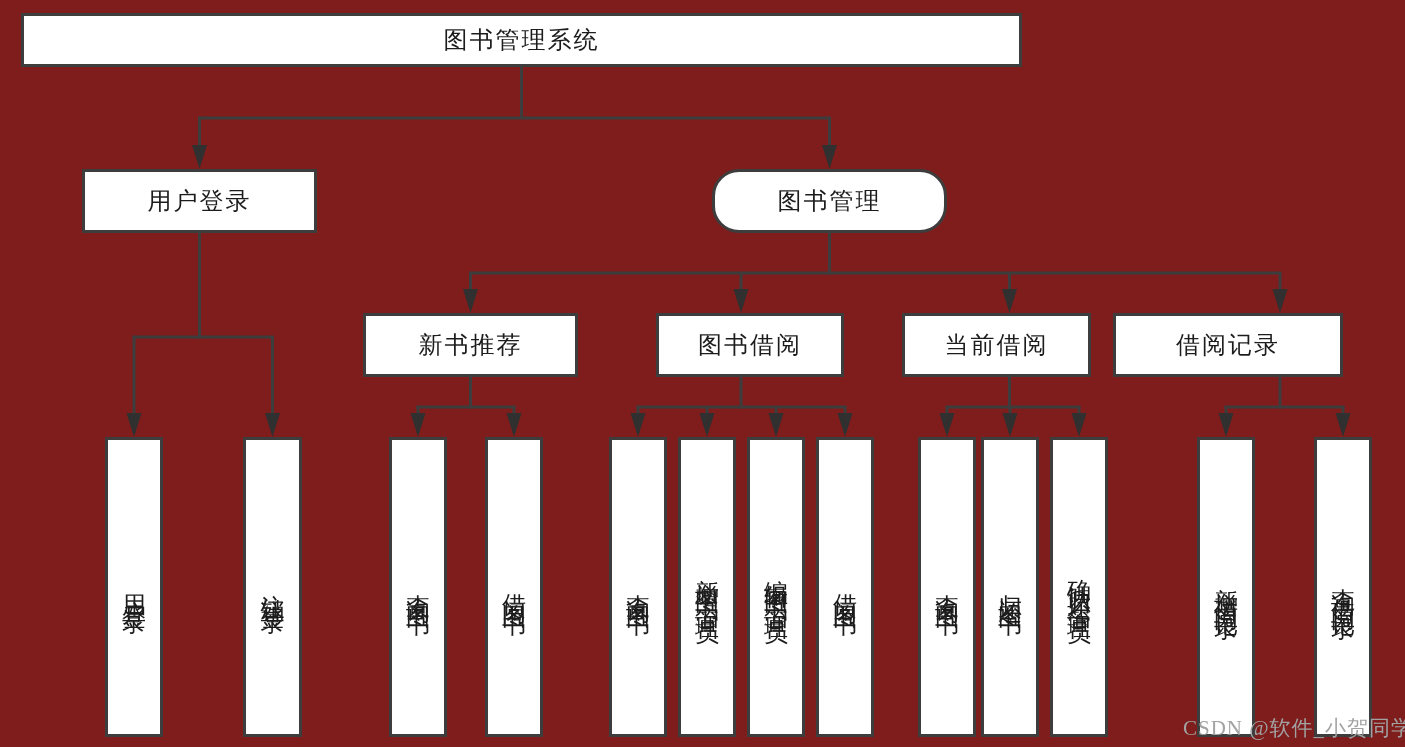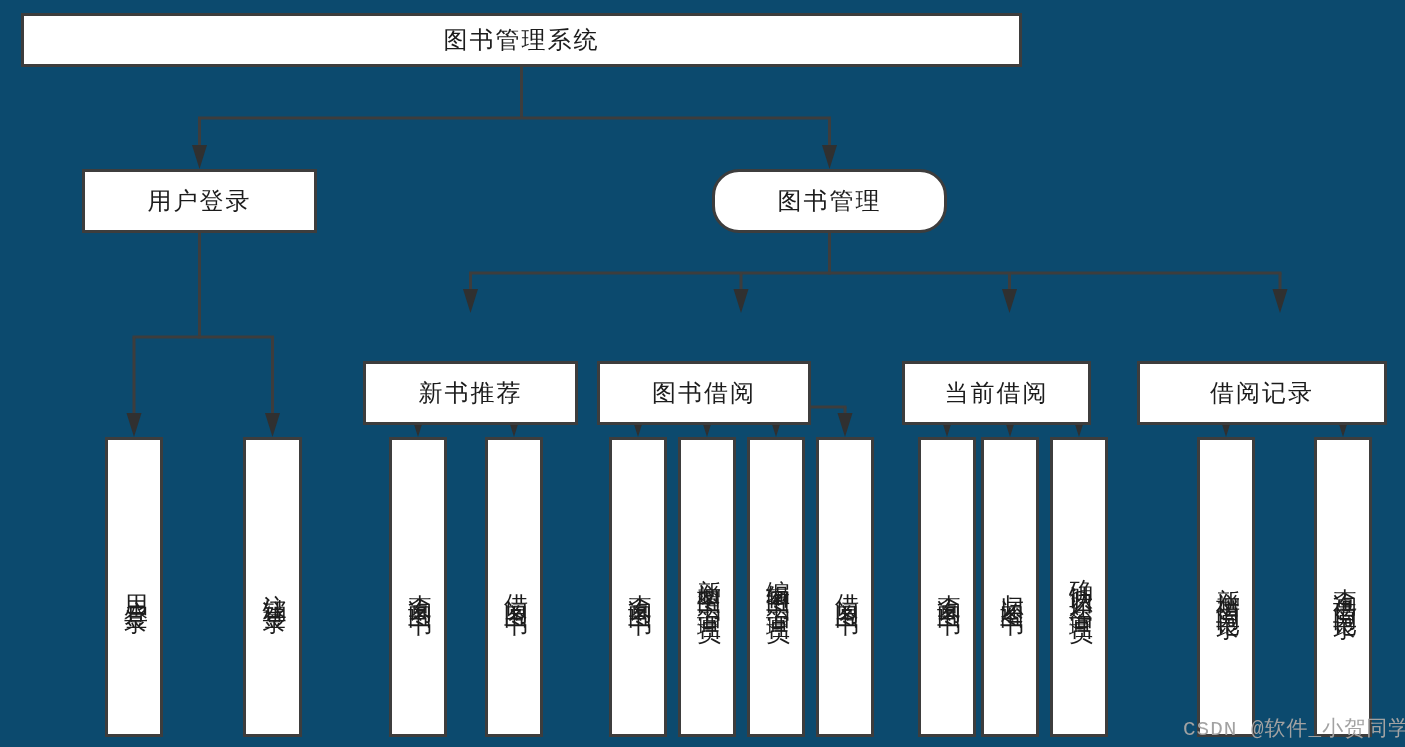--- a/index.html
+++ b/index.html
@@ -1,21 +1,21 @@
 <!DOCTYPE html>
 <html><head>
 <meta charset="utf-8">
 <style>
   html, body { margin: 0; padding: 0; background: #ffffff; }
   .canvas {
     position: relative;
     width: 1405px;
     height: 747px;
-    background: #0c4a6e;
-    font-family: Liberation Mono, monospace;
+    background: #7f1d1d;
+    font-family: Liberation Serif, serif;
     overflow: hidden;
   }
   .connectors {
     position: absolute;
     left: 0; top: 0;
     width: 1405px; height: 747px;
     pointer-events: none;
   }
   .box {
     position: absolute;
@@ -49,21 +49,21 @@
     top: 714px;
     font-size: 21px;
     color: #a2a2a2;
     letter-spacing: 1px;
     white-space: nowrap;
     z-index: 5;
   }
   .root  { left: 21px;  top: 13px;  width: 1001px; height: 54px; }
   .lvl2a { left: 82px;  top: 169px; width: 235px;  height: 64px; }
   .lvl2b { left: 712px; top: 169px; width: 235px;  height: 64px; border-radius: 27px; }
-  .lvl3  { top: 313px; height: 64px; margin-top: 48px; }
+  .lvl3  { top: 313px; height: 64px; }
 </style>
 </head>
 <body>
 
 <div class="canvas">
 
   <svg class="connectors" viewBox="0 0 1405 747" xmlns="http://www.w3.org/2000/svg">
     <g stroke="#3d3d3d" stroke-width="3" fill="none">
       <path d="M521.5 67 V118"></path>
       <path d="M198 118 H831"></path>
@@ -150,27 +150,27 @@
   <div class="box lvl2a">
     <span class="hlabel">用户登录</span>
   </div>
   <div class="box lvl2b">
     <span class="hlabel">图书管理</span>
   </div>
 
   <div class="box lvl3" style="left:363px;width:215px;">
     <span class="hlabel">新书推荐</span>
   </div>
-  <div class="box lvl3" style="left:597px;width:214px;">
+  <div class="box lvl3" style="left:656px;width:188px;">
     <span class="hlabel">图书借阅</span>
   </div>
   <div class="box lvl3" style="left:902px;width:189px;">
     <span class="hlabel">当前借阅</span>
   </div>
-  <div class="box lvl3" style="left:1137px;width:250px;">
+  <div class="box lvl3" style="left:1113px;width:230px;">
     <span class="hlabel">借阅记录</span>
   </div>
 
   <div class="box leaf" style="left:105px;">
     <span class="vlabel">用户登录</span>
   </div>
   <div class="box leaf" style="left:243px;width:59px;">
     <span class="vlabel">注销登录</span>
   </div>
 

